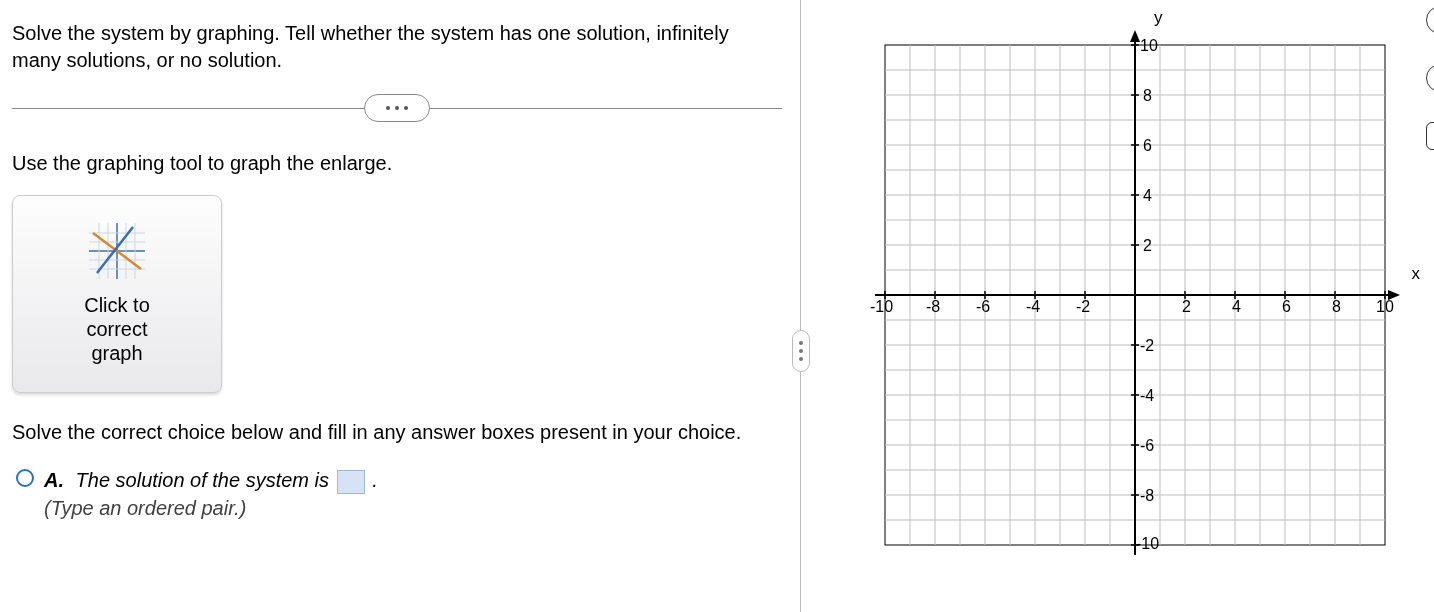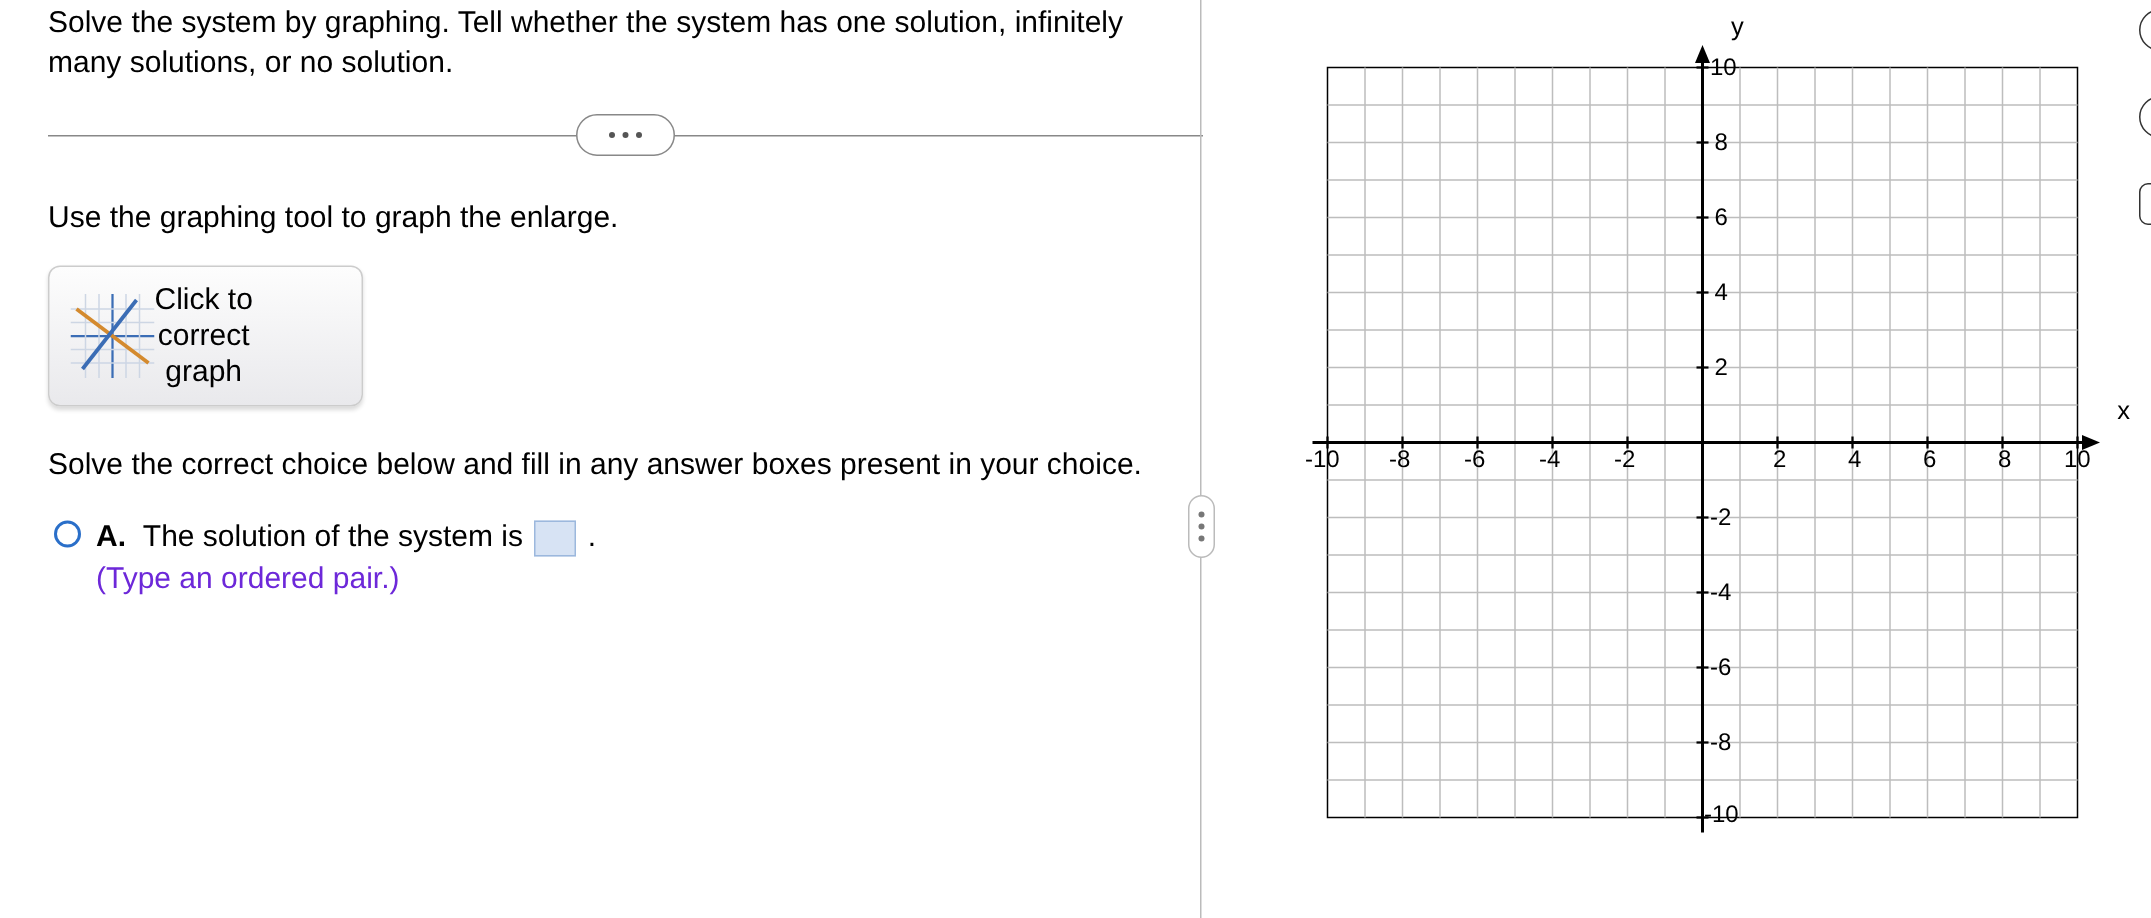--- a/index.html
+++ b/index.html
@@ -9,61 +9,60 @@
       color: #000;
       background: #fff;
       width: 1434px;
       height: 612px;
       position: relative;
       overflow: hidden;
     }
     .left-pane {
       position: absolute;
       left: 12px;
-      top: 2px;
+      top: 20px;
       width: 770px;
-      margin-left: 20px;
     }
     .prompt { line-height: 1.35; margin-bottom: 20px; }
     .equations { margin-bottom: 18px; line-height:1.35; }
     .hr-wrap { position: relative; height: 30px; margin-bottom: 28px; }
     .hr-line { position:absolute; top:14px; left:0; right:0; border-top:1px solid #888; }
     .dots-pill {
       position:absolute; left:50%; top:0; transform:translateX(-50%);
       width:66px; height:28px; border:1px solid #888; border-radius:14px;
       background:#fff; display:flex; align-items:center; justify-content:center;
       gap:5px;
     }
     .dots-pill span { width:4px; height:4px; border-radius:50%; background:#555; }
     .instr { margin-bottom: 20px; }
     .enlarge-btn {
-      display:flex; align-items:center; 
-      width:210px; padding:10px 14px;
+      display:flex; align-items:center; gap:14px;
+      width:210px; padding:27px 14px;
       border:1px solid #ccc; border-radius:8px;
       background: linear-gradient(#fdfdfd, #e9e9ec);
       box-shadow: 0 2px 3px rgba(0,0,0,0.15);
-      cursor:pointer; margin-bottom:26px;
+      cursor:pointer; margin-bottom:26px;flex-direction:column;
     }
     .mini-graph { width:56px; height:56px; position:relative; }
     .mini-graph svg { width:56px; height:56px; }
     .enlarge-text { text-align:center; line-height:1.2; }
     .select-prompt { line-height:1.35; margin-bottom:20px; }
-    .choice { display:flex; align-items:flex-start; gap:10px; margin-left:4px; }
+    .choice { display:flex; align-items:flex-start; gap:10px; margin-left:4px;font-style:italic; }
     .radio {
       width:18px; height:18px; border:2px solid #2a6fc9; border-radius:50%;
       margin-top:3px; flex:0 0 18px; background:#fff;
     }
     .choice-label { font-weight:bold; padding-right:6px; }
     .choice-body { line-height:1.4; }
     .answer-box {
       display:inline-block; width:28px; height:24px;
       background:#d7e3f4; border:1px solid #9cb8dd; vertical-align:middle;
       margin: 0 2px;
     }
-    .hint { color:#6d28d9; }
+    .hint { color:#404040; }
 
     .divider-v {
       position:absolute; left:800px; top:0; width:1px; height:612px;
       background:#bbb;
     }
     .drag-handle {
       position:absolute; left:792px; top:330px;
       width:18px; height:42px; border:1px solid #bbb; border-radius:9px;
       background:#fff; display:flex; flex-direction:column; align-items:center; justify-content:center; gap:4px;
       cursor:ew-resize;

